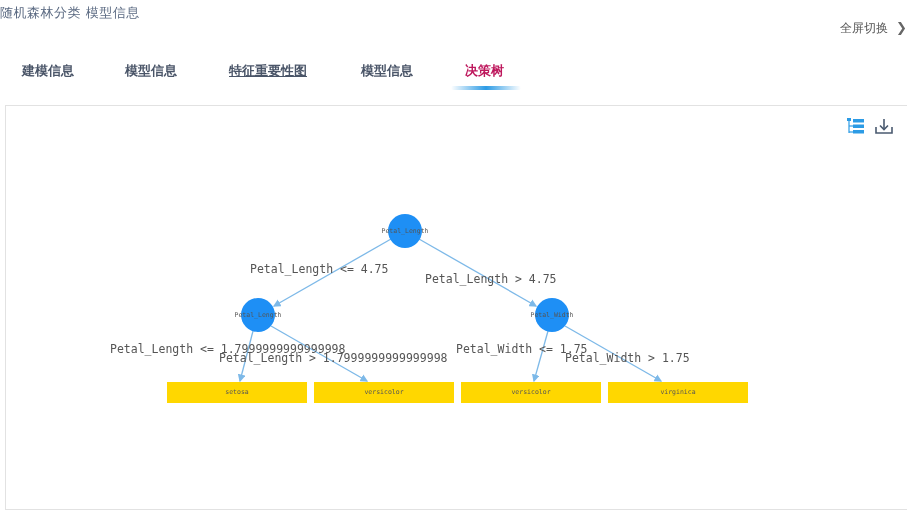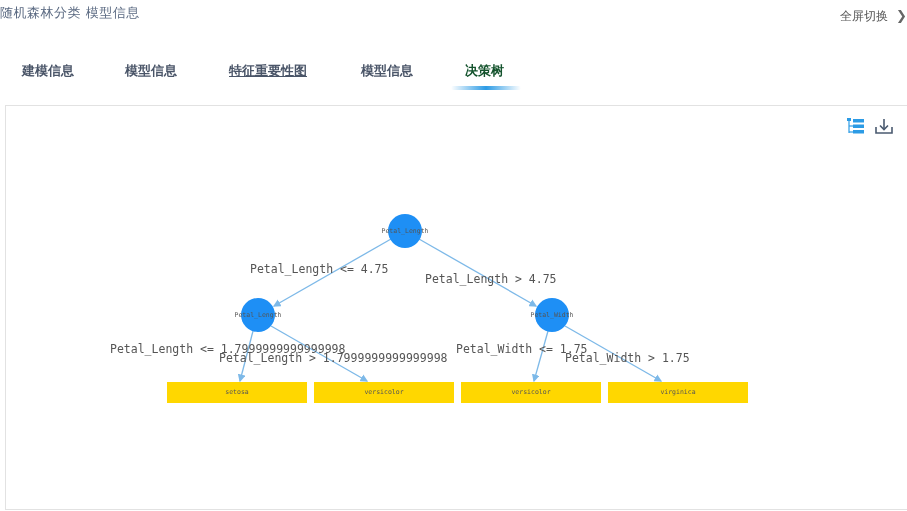--- a/index.html
+++ b/index.html
@@ -1,25 +1,25 @@
 <!DOCTYPE html>
 <html><head>
   <meta charset="utf-8">
   <style>
     html, body { margin: 0; padding: 0; background: #ffffff; }
     body { width: 907px; height: 511px; position: relative; overflow: hidden;
            font-family: "DejaVu Sans", "Liberation Sans", sans-serif; }
     .title { position: absolute; left: 0; right: 0; top: 4px; text-align: left;
              font-size: 13px; color: #5b6a82; letter-spacing: 0.5px; }
-    .fullscreen { position: absolute; right: 0; top: 8px; display: flex; align-items: flex-start;
+    .fullscreen { position: absolute; right: 0; top: 20px; display: flex; align-items: flex-start;
                   font-size: 12px; color: #555; cursor: pointer; }
     .fullscreen .chev { margin-left: 8px; font-size: 13px; color: #666; }
     .tabs { position: absolute; top: 62px; left: 0; right: 0; height: 32px; padding-left: 8px; }
     .tab { position: absolute; top: 0; font-size: 13px; font-weight: bold; color: #4a5568; cursor: pointer; white-space: nowrap; }
-    .tab.active { color: #14532d; }
+    .tab.active { color: #be185d; }
     .tab-underline { position: absolute; top: 86px; left: 451px; width: 70px; height: 4px;
                      border-radius: 2px;
                      background: linear-gradient(90deg, rgba(44,155,229,0) 0%, #2c9be5 50%, rgba(44,155,229,0) 100%); }
     .panel { position: absolute; left: 5px; top: 105px; right: -2px; bottom: 1px;
              border: 1px solid #e2e2e2; background: #fff; }
     .tools { position: absolute; right: 14px; top: 10px; display: flex; gap: 8px; }
     .tool { width: 20px; height: 20px; cursor: pointer; }
     svg.tree { position: absolute; left: 0; top: 0; }
     .edge-label { font-family: "DejaVu Sans Mono", "Liberation Mono", monospace; font-size: 11.5px; fill: #555; }
     .node-label { font-family: "DejaVu Sans Mono", "Liberation Mono", monospace; font-size: 6.5px; fill: #555; }

